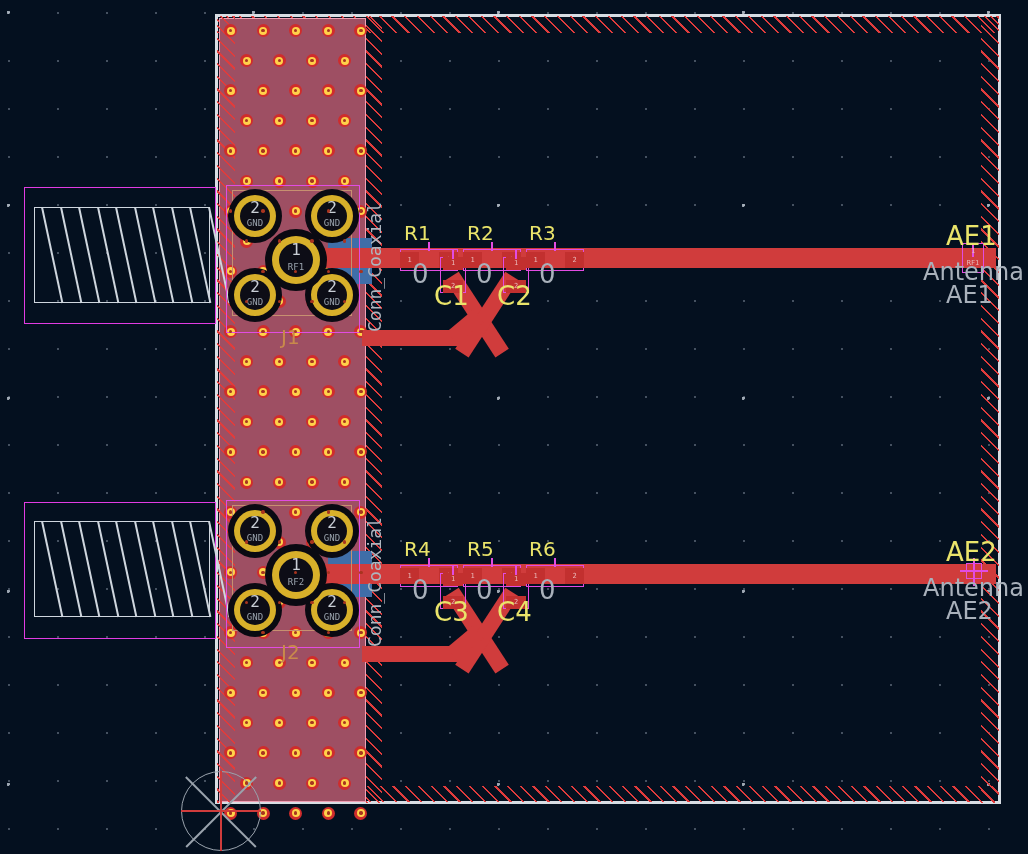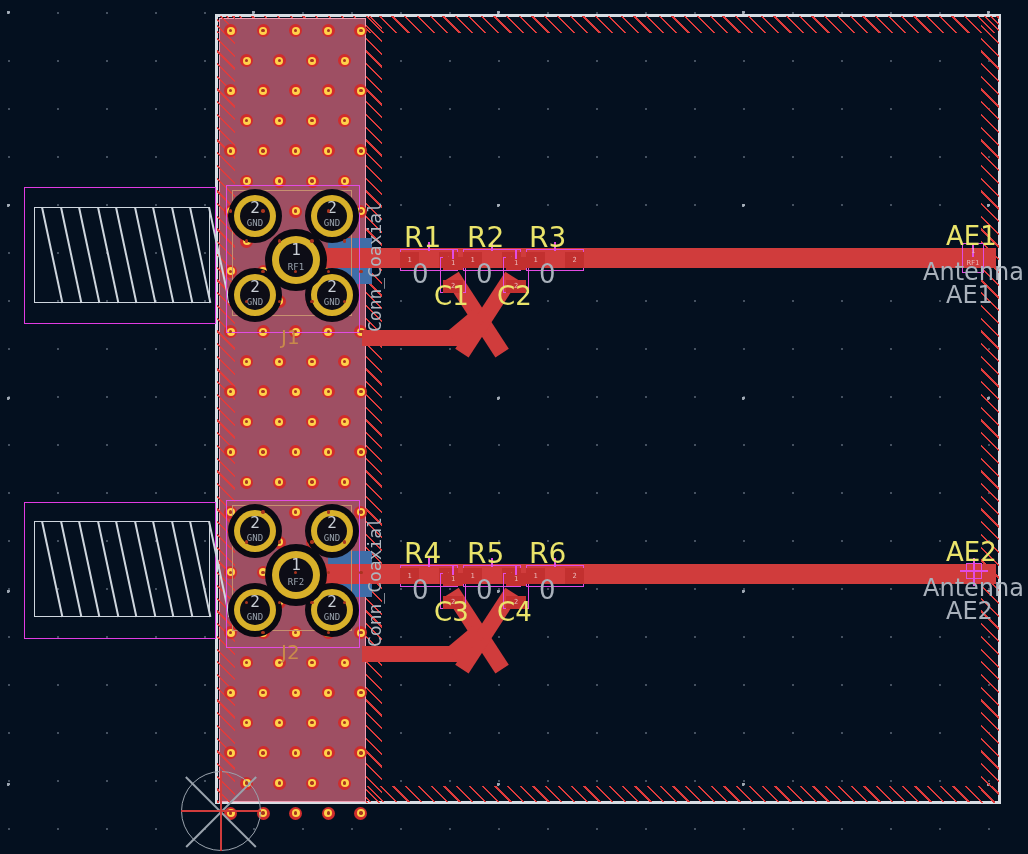--- a/index.html
+++ b/index.html
@@ -49,21 +49,21 @@
       text-align:center;pointer-events:none;}
   .courtyard{position:absolute;border:1px solid #e24ce2;box-sizing:border-box;}
   .silkbox{position:absolute;border:1px solid #c79070;box-sizing:border-box;}
   .reflabel{position:absolute;color:#c98a4b;font-size:20px;font-family:"DejaVu Sans",sans-serif;}
   .vtext{position:absolute;color:#aeb6bf;font-size:18px;font-family:"DejaVu Sans Mono",monospace;
       writing-mode:vertical-rl;transform:rotate(180deg);letter-spacing:0px;white-space:nowrap;}
   .smdcourt{position:absolute;border:1px solid #e24ce2;box-sizing:border-box;}
   .smdpad{position:absolute;background:#c2302f;}
   .smdpadnum{position:absolute;color:#e9b9b9;font-size:7px;font-family:"DejaVu Sans Mono",monospace;
      text-align:center;line-height:1;}
-  .refdes{position:absolute;color:#eae46a;font-size:28px;font-family:"DejaVu Sans",sans-serif;}
+  .refdes{position:absolute;color:#eae46a;font-size:20px;font-family:"DejaVu Sans",sans-serif;}
   .valtext{position:absolute;color:#a9b1bb;font-size:26px;font-family:"DejaVu Sans",sans-serif;}
   .caplabel{position:absolute;color:#eae46a;font-size:26px;font-family:"DejaVu Sans",sans-serif;}
 
   
   .aelabel{position:absolute;color:#eae46a;font-size:26px;font-family:"DejaVu Sans",sans-serif;}
   .aeval{position:absolute;color:#a9b1bb;font-size:24px;font-family:"DejaVu Sans",sans-serif;}
   .aepad{position:absolute;}
   .aecross{position:absolute;background:#e24ce2;}
 
   

